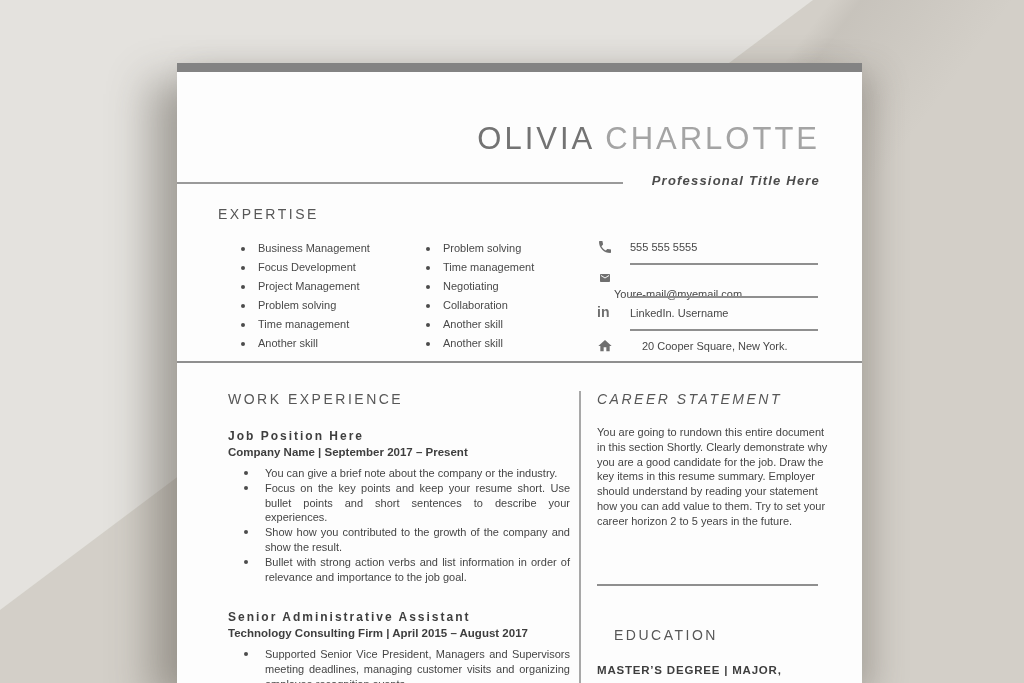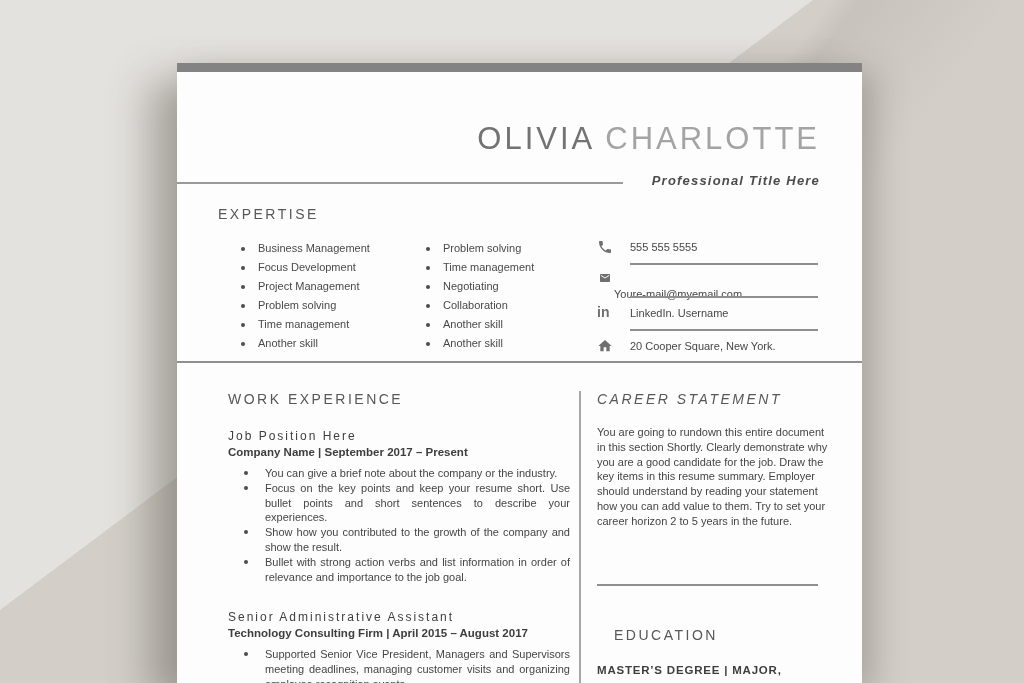--- a/index.html
+++ b/index.html
@@ -64,21 +64,21 @@
   .contact-row .ctext { margin-left:17px; font-size:11px; color:#474747; padding-top:2px; }
   .contact-row .in-glyph { font-weight:bold; font-size:14px; color:#6f6f6f; line-height:15px; font-family:"Liberation Sans",sans-serif; }
   .contact-line { position:absolute; left:453px; width:188px; height:2px; background:#8f8f8f; }
 
   .main-divider { position:absolute; left:0; top:298px; width:100%; height:2px; background:#8f8f8f; }
   .vert-divider { position:absolute; left:402px; top:328px; width:2px; height:292px; background:#a8a8a8; }
 
   
   .work-h { position:absolute; left:51px; top:328px; }
   .work-col { position:absolute; left:51px; top:366px; width:342px; }
-  .job-title { font-size:12px; font-weight:normal; letter-spacing:2px; color:#3e3e3e; line-height:15px; }
+  .job-title { font-size:12px; font-weight:bold; letter-spacing:2px; color:#3e3e3e; line-height:15px; }
   .job-company { font-size:11.5px; font-weight:bold; color:#3e3e3e; line-height:16px; }
   .job-bullets { list-style:none; margin-top:6px; }
   .job-bullets li {
     position:relative; padding-left:37px; font-size:11px; line-height:14.8px;
     color:#454545; text-align:justify;
   }
   .job-bullets li::before {
     content:""; position:absolute; left:16px; top:5px;
     width:4px; height:4px; border-radius:50%; background:#4c4c4c;
   }
@@ -148,21 +148,21 @@
       <span class="ctext">Youre-mail@myemail.com</span>
     </div>
     <div class="contact-line" style="top:233px;"></div>
 
     <div class="contact-row" style="top:242px;">
       <span class="cicon in-glyph">in</span>
       <span class="ctext">LinkedIn. Username</span>
     </div>
     <div class="contact-line" style="top:266px;"></div>
 
-    <div class="contact-row" style="top:275px;">
+    <div class="contact-row" style="top:275px;gap:12px;">
       <svg class="cicon" viewBox="0 0 24 24" fill="currentColor">
           <path d="M10 20v-6h4v6h5v-8h3L12 3 2 12h3v8z"></path>
         </svg>
       <span class="ctext">20 Cooper Square, New York.</span>
     </div>
 
     <div class="main-divider"></div>
     <div class="vert-divider"></div>
 
     <div class="sec-h work-h">WORK EXPERIENCE</div>

